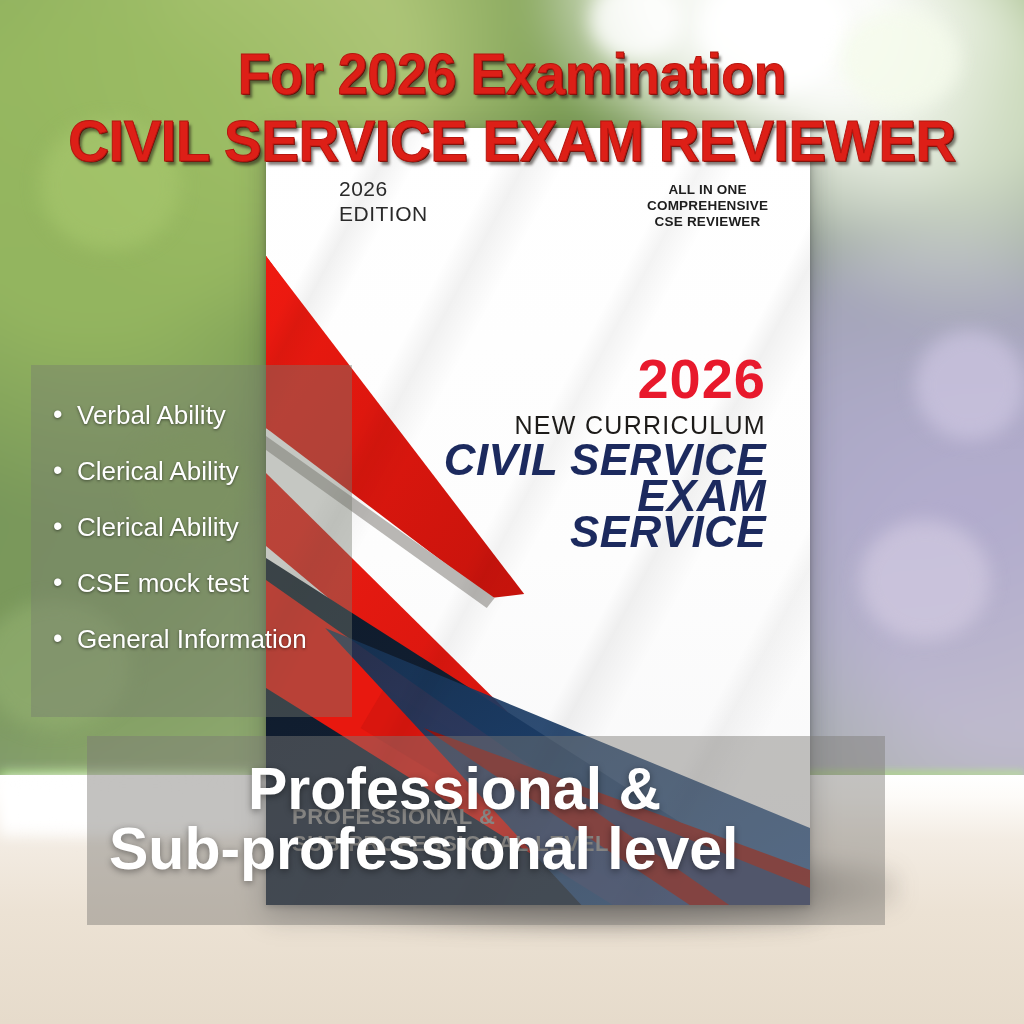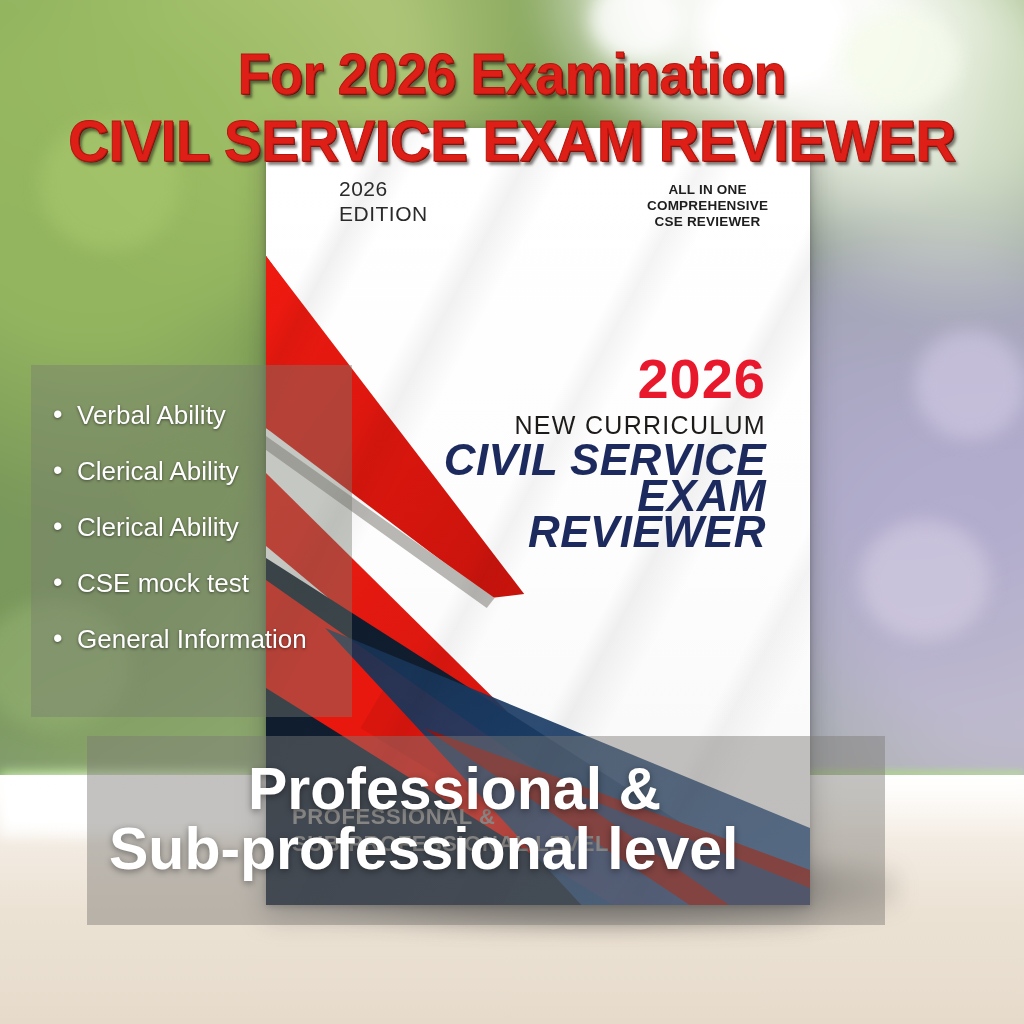--- a/index.html
+++ b/index.html
@@ -172,21 +172,21 @@
     <div class="allinone">
       <div>ALL  IN ONE</div>
       <div>COMPREHENSIVE</div>
       <div>CSE REVIEWER</div>
     </div>
 
     <div class="title-block">
       <div class="t-year">2026</div>
       <div class="t-curr">NEW CURRICULUM</div>
       <div class="t-main">CIVIL SERVICE EXAM</div>
-      <div class="t-main">REVIEWER</div>
+      <div class="t-main">SERVICE</div>
     </div>
 
     <div class="cover-level">
       <div>PROFESSIONAL &amp;</div>
       <div>SUB-PROFESSIONAL LEVEL</div>
     </div>
   </div>
 
   <div class="headline">
     <div class="hl1">For 2026 Examination</div>

